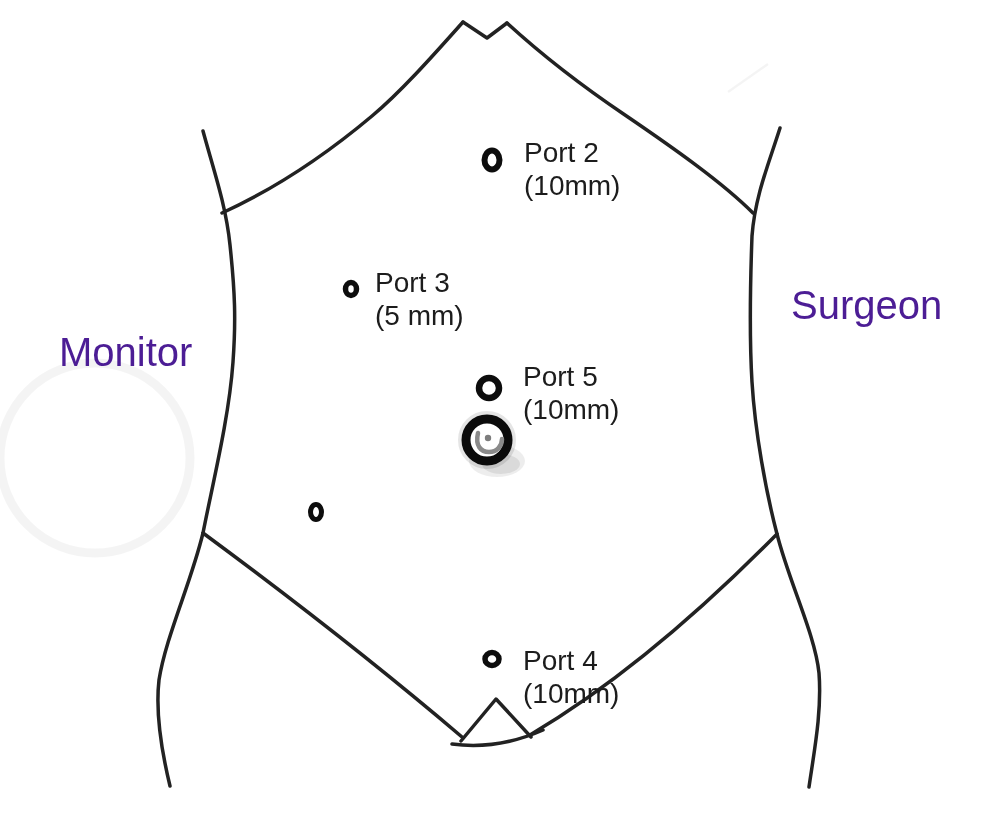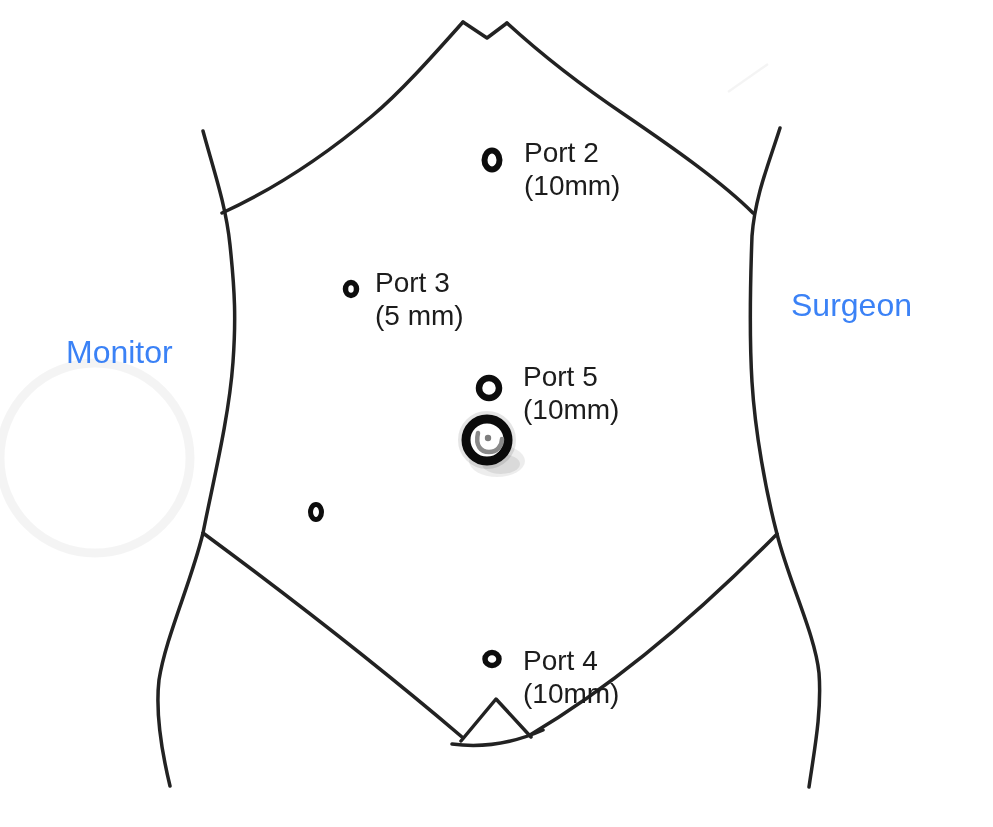--- a/index.html
+++ b/index.html
@@ -6,22 +6,22 @@
   .canvas{
     position:relative;
     width:993px;height:827px;
     background:#ffffff;
     font-family:"Liberation Sans", sans-serif;
     overflow:hidden;
   }
   .canvas svg{position:absolute;left:0;top:0;}
   .lbl{
     position:absolute;
-    color:#3b82f6;
-    font-size:32px;
+    color:#4c1d95;
+    font-size:40px;
     line-height:44px;
     white-space:nowrap;
   }
   .port-label{
     position:absolute;
     color:#1c1c1c;
     font-size:28px;
     line-height:33px;
     white-space:nowrap;
   }
@@ -69,21 +69,21 @@
       <circle cx="488" cy="438" r="3.2" fill="#7d7d7d"></circle>
     </g>
 
     <ellipse class="port-ring" cx="492" cy="160" rx="7.5" ry="9.5" stroke-width="6"></ellipse>
     <ellipse class="port-ring" cx="351" cy="289" rx="5.5" ry="6.5" stroke-width="5.5"></ellipse>
     <ellipse class="port-ring" cx="489" cy="388" rx="10" ry="10" stroke-width="6.5"></ellipse>
     <ellipse class="port-ring" cx="316" cy="512" rx="5.5" ry="7.5" stroke-width="5"></ellipse>
     <ellipse class="port-ring" cx="492" cy="659" rx="7" ry="6.5" stroke-width="5.5"></ellipse>
   </svg>
 
-  <div class="lbl" style="left:66px;top:330px">Monitor</div>
+  <div class="lbl" style="left:59px;top:330px">Monitor</div>
   <div class="lbl" style="left:791px;top:283px">Surgeon</div>
 
   <div class="port-label" style="left:524px;top:136px">
     <div>Port 2</div>
     <div>(10mm)</div>
   </div>
   <div class="port-label" style="left:375px;top:266px">
     <div>Port 3</div>
     <div>(5 mm)</div>
   </div>

